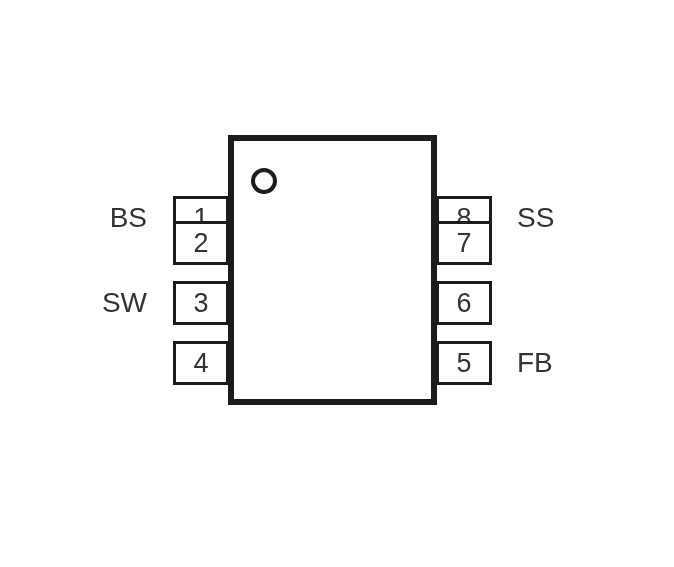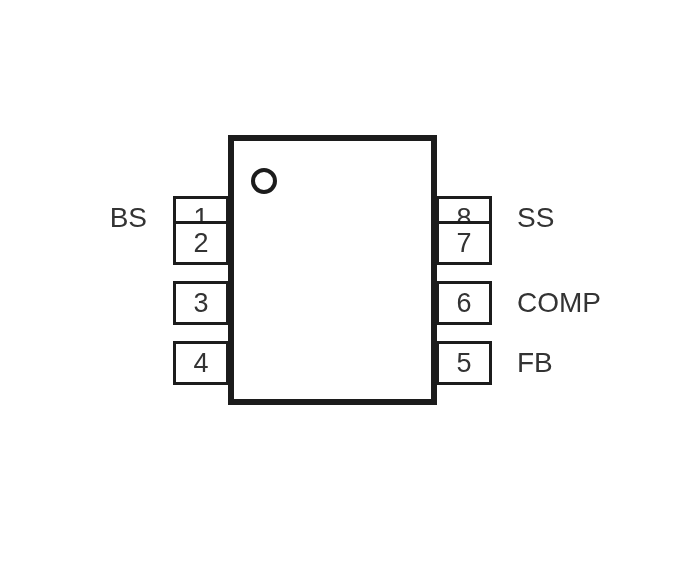--- a/index.html
+++ b/index.html
@@ -78,28 +78,28 @@
 </head>
 <body>
 
 <div class="canvas">
 
   <div class="ic-body">
     <div class="pin1-dot"></div>
   </div>
 
   <div class="pin-label left row1">BS</div>
+  <div class="pin-label left row3">SW</div>
 
   <div class="pin-box left row1">1</div>
   <div class="pin-box left row2">2</div>
   <div class="pin-box left row3">3</div>
   <div class="pin-box left row4">4</div>
 
   <div class="pin-box right row1">8</div>
   <div class="pin-box right row2">7</div>
   <div class="pin-box right row3">6</div>
   <div class="pin-box right row4">5</div>
 
   <div class="pin-label right row1">SS</div>
-  <div class="pin-label right row3">COMP</div>
   <div class="pin-label right row4">FB</div>
 
 </div>
 
 </body></html>

